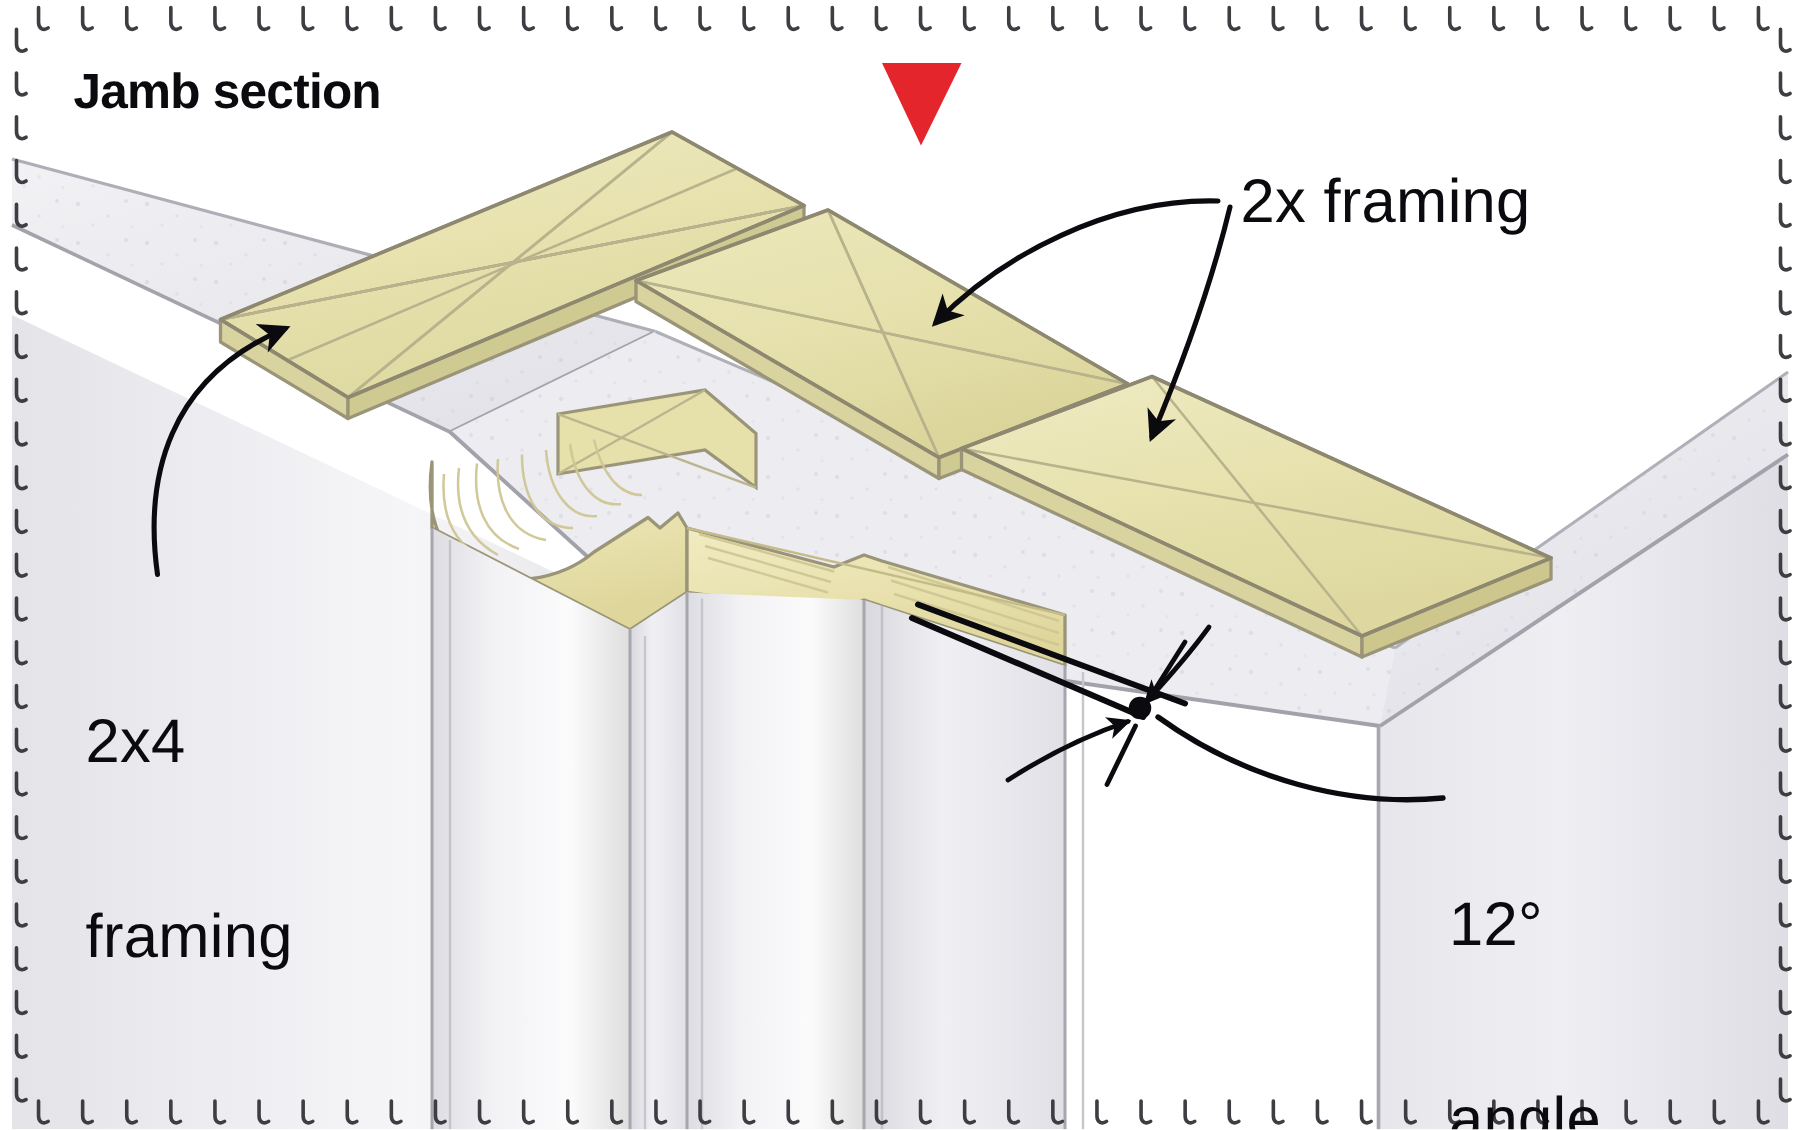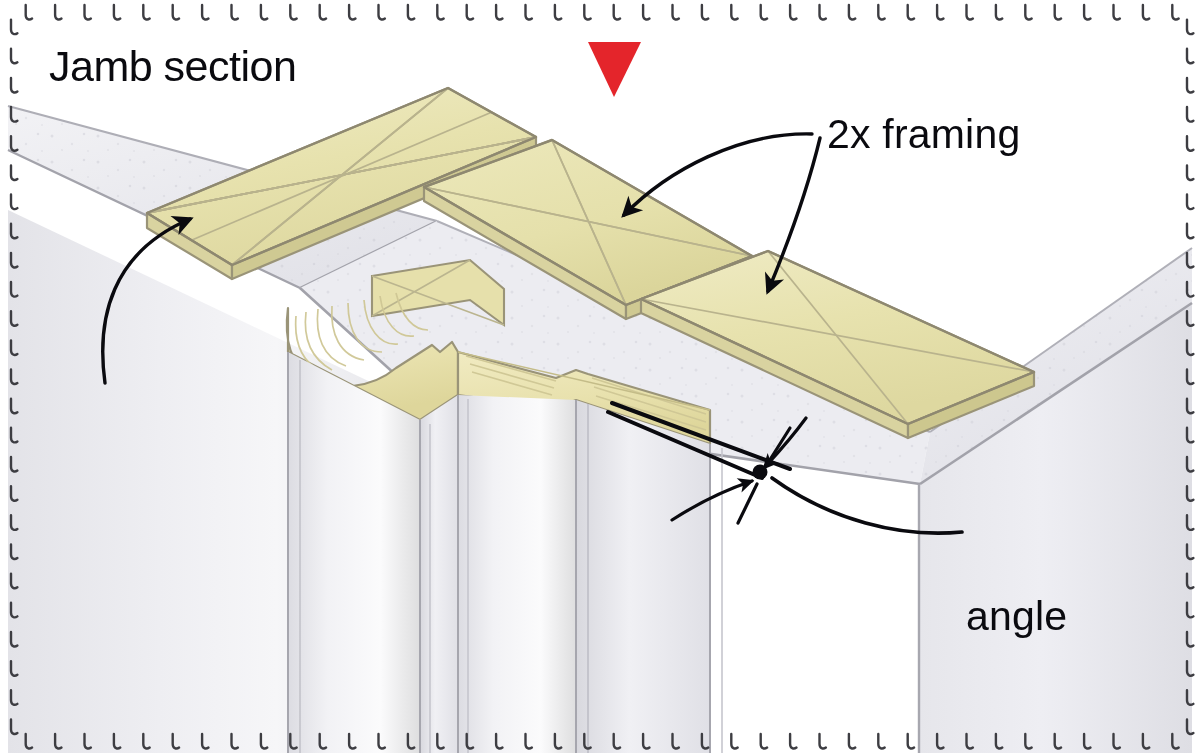--- a/index.html
+++ b/index.html
@@ -27,22 +27,22 @@
   
   .txt {
     position: absolute;
     color: #0a0a0f;
     white-space: pre;
     line-height: 1.06;
   }
   #page-title-el {
     left: 49px;
     top: 44px;
-    font-size: 43px;
-    font-weight: normal;
+    font-size: 33px;
+    font-weight: bold;
     letter-spacing: -0.5px;
   }
   #label-blocking {
     left: 827px;
     top: 113px;
     font-size: 41px;
     font-weight: normal;
     letter-spacing: 0.2px;
   }
   #label-framing {
@@ -417,18 +417,23 @@
         <path d="M -1 -7 L -1 3 C -1 7.4 2.6 8.6 5.4 6.6" transform="translate(1188,697.26) rotate(0)"></path>
         <path d="M -1 -7 L -1 3 C -1 7.4 2.6 8.6 5.4 6.6" transform="translate(12,726.42) rotate(0)"></path>
         <path d="M -1 -7 L -1 3 C -1 7.4 2.6 8.6 5.4 6.6" transform="translate(1188,726.42) rotate(0)"></path>
       </g>
   </svg>
 
   <div class="txt" id="page-title-el">Jamb section</div>
 
   <div class="txt" id="label-blocking">2x framing</div>
 
+  <div class="txt" id="label-framing">
+    <div>2x4</div>
+    <div>framing</div>
+  </div>
 
   <div class="txt" id="label-angle">
+    <div>12°</div>
     <div>angle</div>
   </div>
 
 </div>
 
 </body></html>

